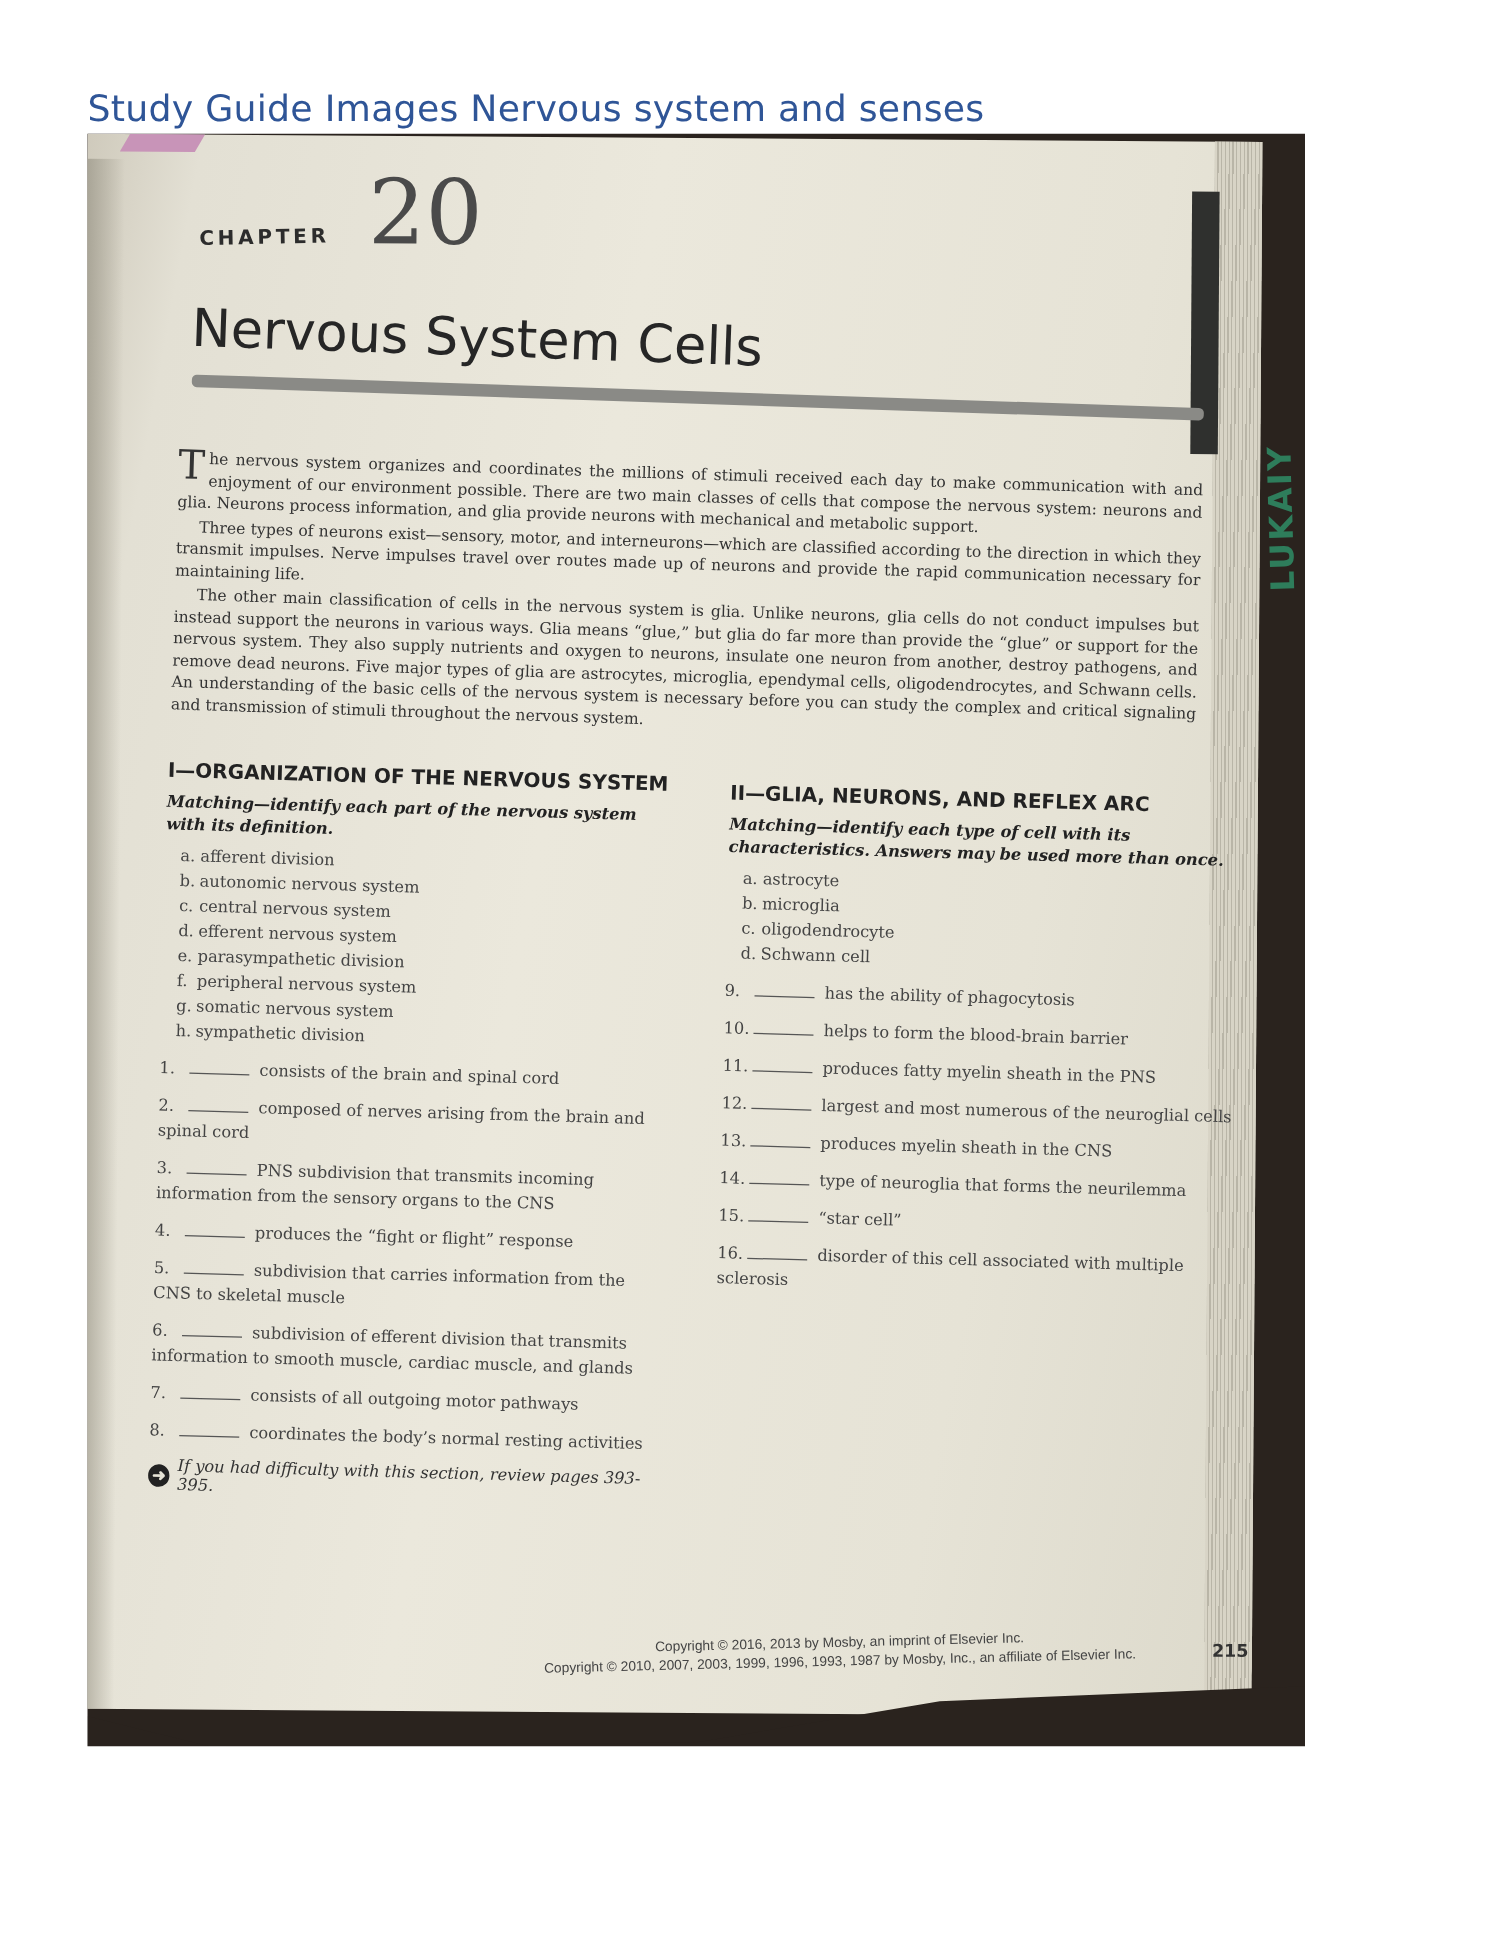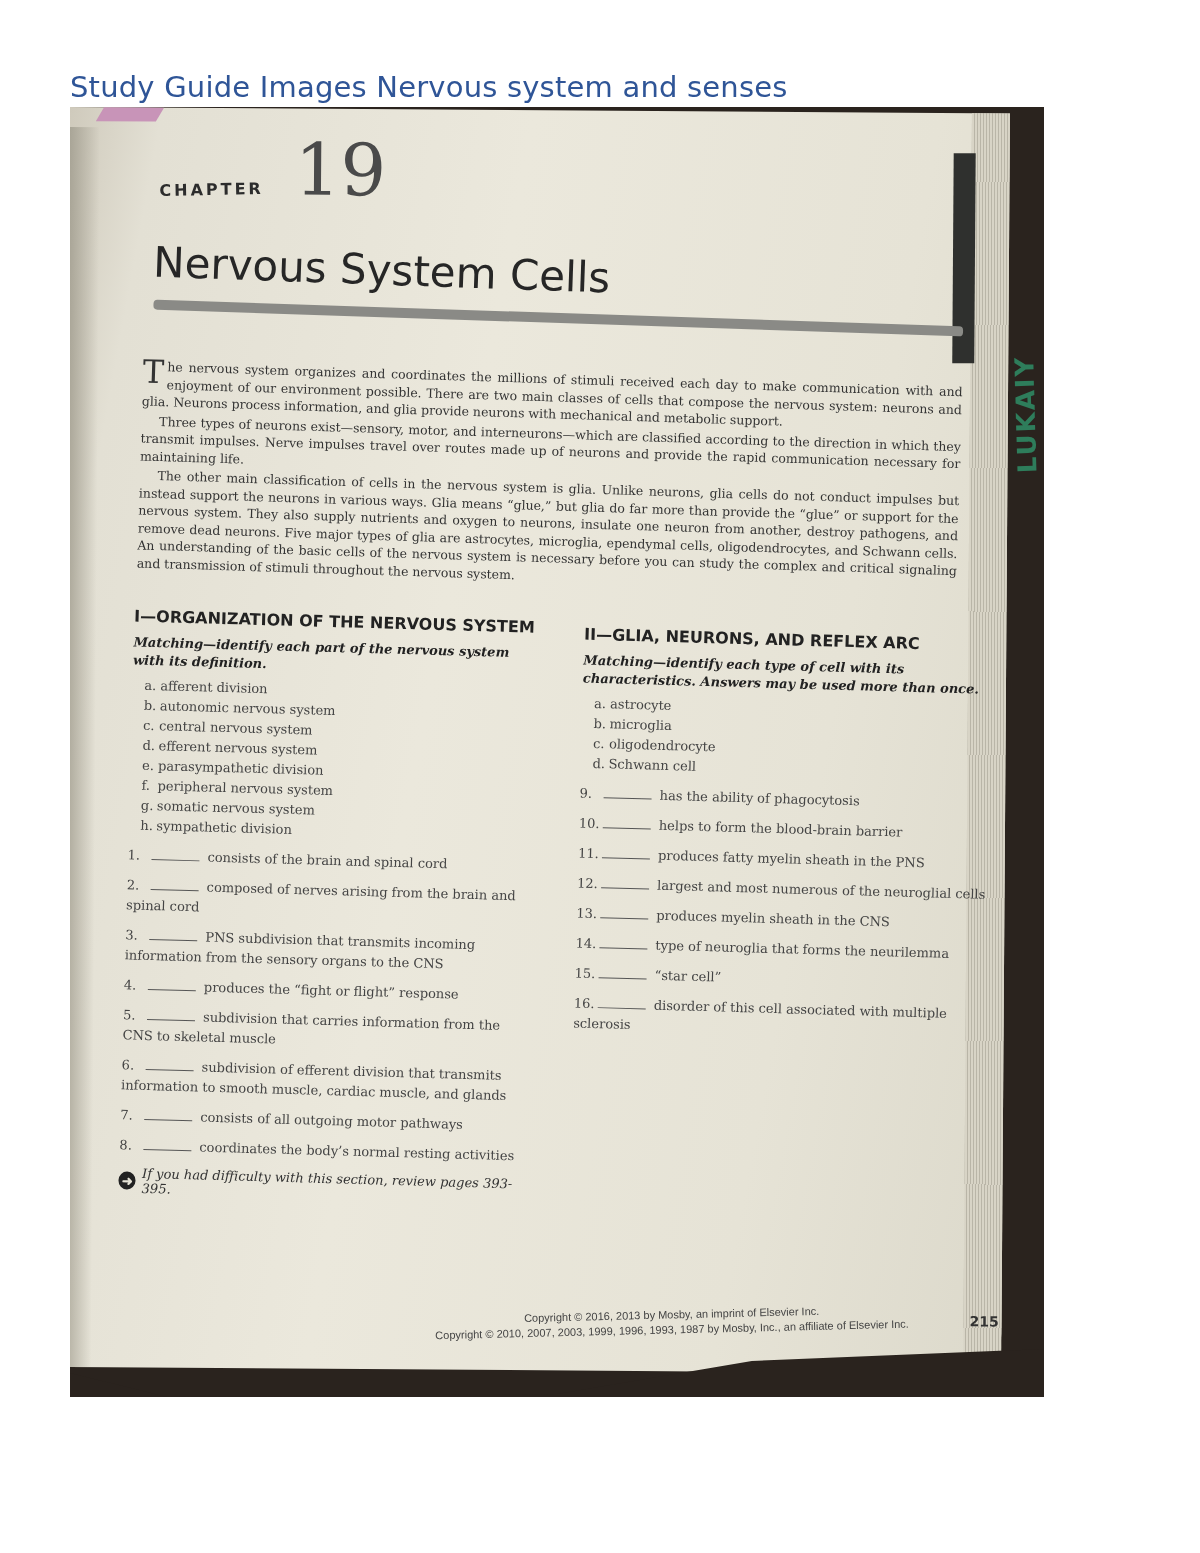--- a/index.html
+++ b/index.html
@@ -118,21 +118,21 @@
 <div class="doc-title">Study Guide Images Nervous system and senses</div>
 
 <div class="photo">
   <div class="page">
     <div class="page-shadow-left"></div>
     <div class="pink-corner"></div>
     <div class="page-edge"></div>
     <div class="tab-marker"></div>
 
     <div class="chapter-label">CHAPTER</div>
-    <div class="chapter-num">19</div>
+    <div class="chapter-num">20</div>
     <div class="chapter-title">Nervous System Cells</div>
     <div class="title-rule"></div>
 
     <div class="intro">
       <p class="first"><span class="dropcap">T</span><span>he nervous system organizes and coordinates the millions of stimuli received each day to make communication with and enjoyment of our environment possible. There are two main classes of cells that compose the nervous system: neurons and glia. Neurons process information, and glia provide neurons with mechanical and metabolic support.</span></p>
       <p>Three types of neurons exist—sensory, motor, and interneurons—which are classified according to the direction in which they transmit impulses. Nerve impulses travel over routes made up of neurons and provide the rapid communication necessary for maintaining life.</p>
       <p>The other main classification of cells in the nervous system is glia. Unlike neurons, glia cells do not conduct impulses but instead support the neurons in various ways. Glia means “glue,” but glia do far more than provide the “glue” or support for the nervous system. They also supply nutrients and oxygen to neurons, insulate one neuron from another, destroy pathogens, and remove dead neurons. Five major types of glia are astrocytes, microglia, ependymal cells, oligodendrocytes, and Schwann cells. An understanding of the basic cells of the nervous system is necessary before you can study the complex and critical signaling and transmission of stimuli throughout the nervous system.</p>
     </div>
 
     <div class="col col-left">

